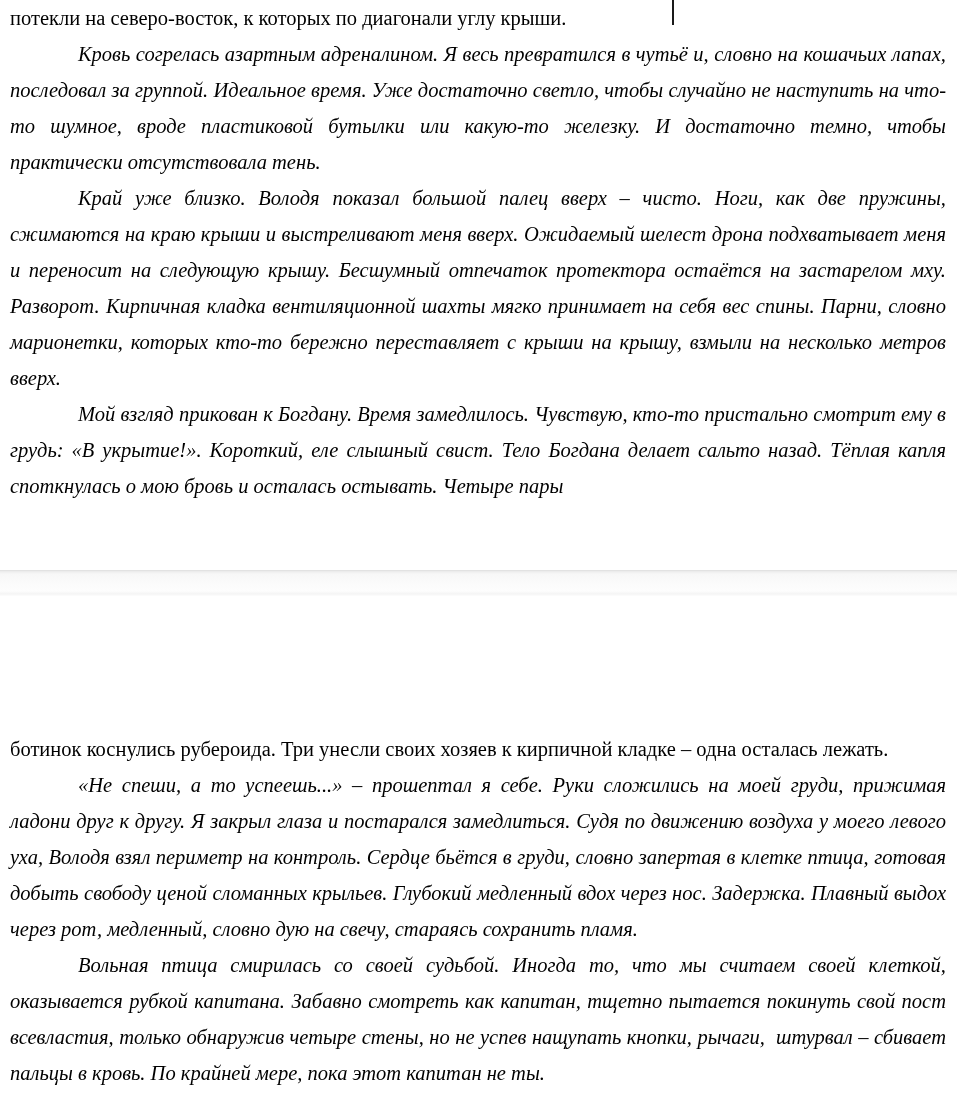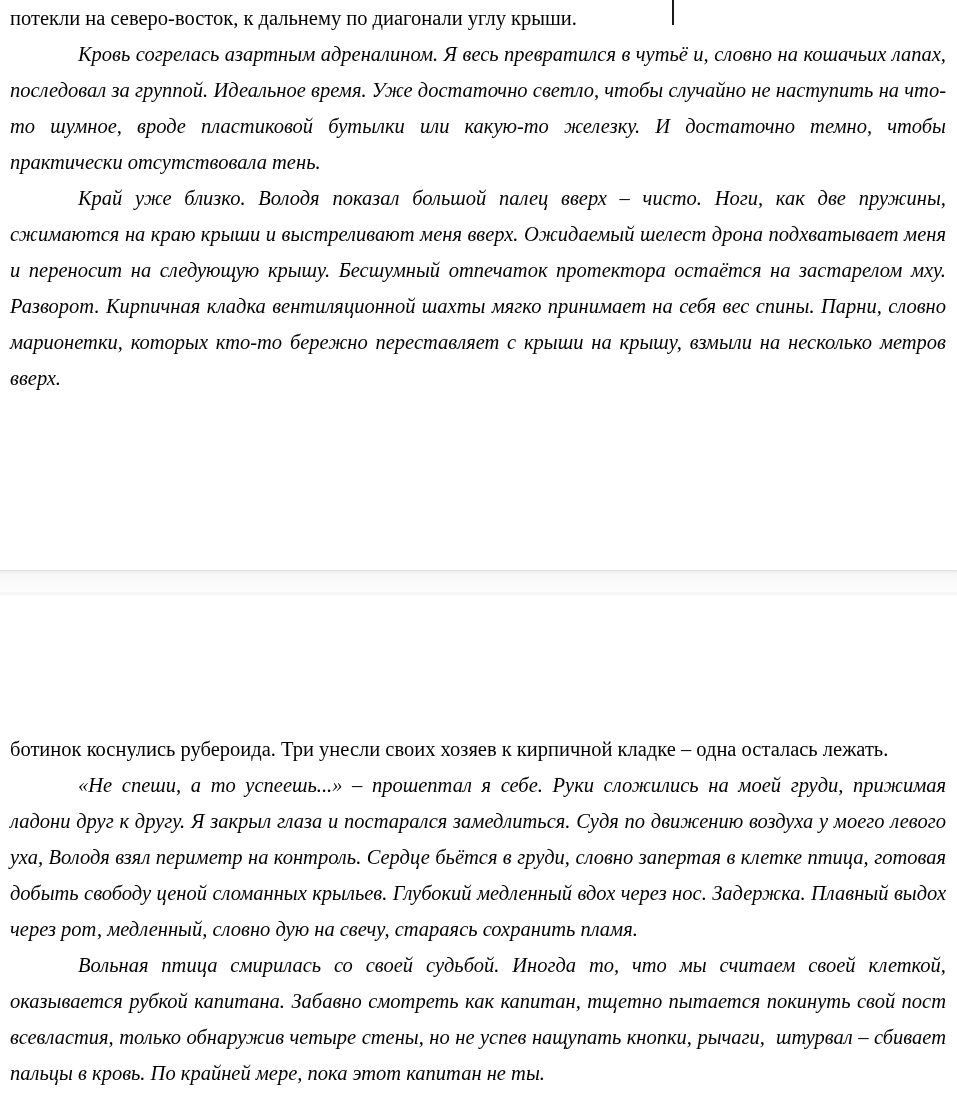--- a/index.html
+++ b/index.html
@@ -96,23 +96,24 @@
   .keepspace { white-space: pre-wrap; }
 </style>
 </head>
 <body>
 
 <div id="doc-root" style="background: rgb(255, 255, 255); color: rgb(0, 0, 0);">
 
   <div class="page" id="page-one"></div>
 
   <div class="text-col" id="p1-text">
-    <p class="para noindent keepspace">потекли на северо-восток, к дальнему по диагонали углу крыши.</p>
+    <p class="para noindent keepspace">потекли на северо-восток, к которых по диагонали углу крыши.</p>
     <p class="para indent keepspace">Кровь согрелась азартным адреналином. Я весь превратился в чутьё и, словно на кошачьих лапах, последовал за группой. Идеальное время. Уже достаточно светло, чтобы случайно не наступить на что-то шумное, вроде пластиковой бутылки или какую-то железку. И достаточно темно, чтобы практически отсутствовала тень.</p>
     <p class="para indent keepspace">Край уже близко. Володя показал большой палец вверх – чисто. Ноги, как две пружины, сжимаются на краю крыши и выстреливают меня вверх. Ожидаемый шелест дрона подхватывает меня и переносит на следующую крышу. Бесшумный отпечаток протектора остаётся на застарелом мху. Разворот. Кирпичная кладка вентиляционной шахты мягко принимает на себя вес спины. Парни, словно марионетки, которых кто-то бережно переставляет с крыши на крышу, взмыли на несколько метров вверх.</p>
+    <p class="para indent keepspace">Мой взгляд прикован к Богдану. Время замедлилось. Чувствую, кто-то пристально смотрит ему в грудь: «В укрытие!». Короткий, еле слышный свист. Тело Богдана делает сальто назад. Тёплая капля споткнулась о мою бровь и осталась остывать. Четыре пары</p>
   </div>
 
   <div id="text-caret" style="left: 672px; top: 0px; width: 2px; height: 25px; background: rgb(26, 26, 26); display: block;"></div>
 
   <div id="page-gap"></div>
 
   <div class="page" id="page-two"></div>
 
   <div class="text-col" id="p2-text">
     <p class="para noindent keepspace">ботинок коснулись рубероида. Три унесли своих хозяев к кирпичной кладке – одна осталась лежать.</p>

